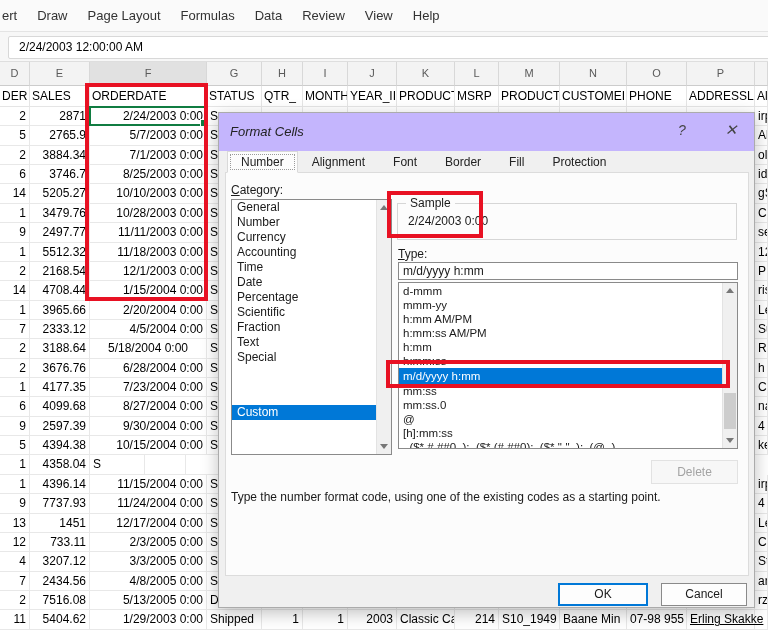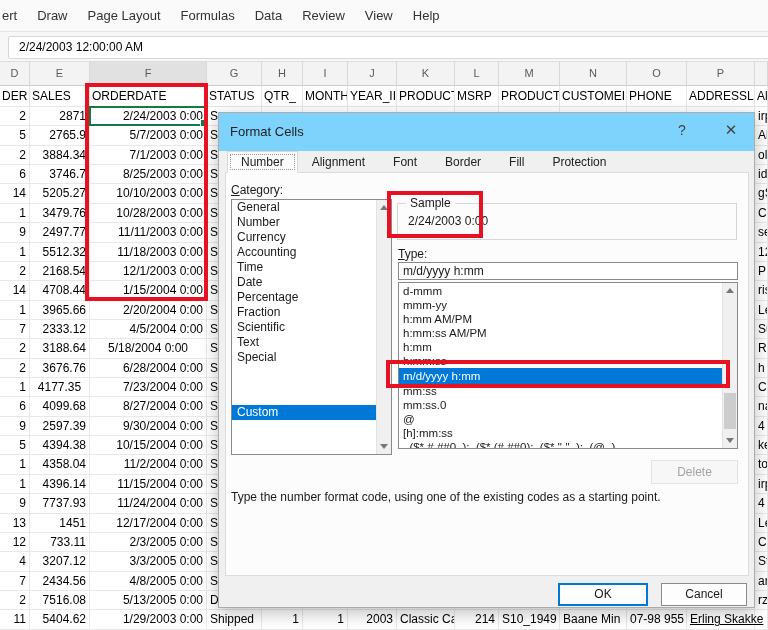--- a/index.html
+++ b/index.html
@@ -45,21 +45,21 @@
   
   .anno{position:absolute;border:4px solid #e81123;box-sizing:border-box;z-index:40;pointer-events:none;}
   #anno-column{left:85px;top:83px;width:123px;height:218px;}
   #anno-sample{left:387px;top:191px;width:96px;height:47px;}
   #anno-type{left:386px;top:360px;width:344px;height:28px;}
 
   
   .dialog{position:absolute;left:218px;top:112px;width:537px;height:496px;background:#f0f0f0;
           border:1px solid #ababab;box-sizing:border-box;z-index:10;
           box-shadow:0 5px 16px rgba(0,0,0,.25);font-size:12px;color:#1a1a1a;}
-  .dlg-titlebar{position:absolute;top:0;left:0;right:0;height:38px;background:#7dd3fc;}
+  .dlg-titlebar{position:absolute;top:0;left:0;right:0;height:38px;background:#c4b5fd;font-style:italic;}
   .dlg-title{position:absolute;left:11px;top:11px;font-size:13px;color:#222;}
   .dlg-help{position:absolute;right:62px;top:9px;width:20px;text-align:center;font-size:14px;color:#444;cursor:default;}
   .dlg-close{position:absolute;right:12px;top:8px;width:22px;text-align:center;font-size:15px;color:#444;cursor:default;}
 
   .tabs{position:absolute;left:8px;top:38px;height:22px;display:flex;z-index:2;}
   .tab{font-size:12px;color:#222;padding:0 13px;line-height:21px;height:22px;box-sizing:border-box;
        border:1px solid transparent;cursor:default;}
   .tab.selected{background:#fcfcfc;border:1px solid #d9d9d9;border-bottom-color:#fcfcfc;
                 outline:1px dotted #9a9a9a;outline-offset:-4px;}
 
@@ -377,21 +377,21 @@
       <div class="cell al-l" style="width: 58px;"></div>
       <div class="cell al-r" style="width: 44px;"></div>
       <div class="cell al-l" style="width: 61px;"></div>
       <div class="cell al-l" style="width: 67px;"></div>
       <div class="cell al-l" style="width: 60px;"></div>
       <div class="cell al-l" style="width: 68px;"></div>
       <div class="cell al-l" style="width: 13px;">h</div>
     </div>
     <div class="srow datarow">
       <div class="cell al-r" style="width: 30px;">1</div>
-      <div class="cell al-r" style="width: 60px; text-align: center;">4177.35</div>
+      <div class="cell al-r" style="width: 60px;">4177.35</div>
       <div class="cell al-r" style="width: 117px;">7/23/2004 0:00</div>
       <div class="cell al-l" style="width: 55px;">S</div>
       <div class="cell al-r" style="width: 41px;"></div>
       <div class="cell al-r" style="width: 45px;"></div>
       <div class="cell al-r" style="width: 49px;"></div>
       <div class="cell al-l" style="width: 58px;"></div>
       <div class="cell al-r" style="width: 44px;"></div>
       <div class="cell al-l" style="width: 61px;"></div>
       <div class="cell al-l" style="width: 67px;"></div>
       <div class="cell al-l" style="width: 60px;"></div>
@@ -442,21 +442,20 @@
       <div class="cell al-r" style="width: 44px;"></div>
       <div class="cell al-l" style="width: 61px;"></div>
       <div class="cell al-l" style="width: 67px;"></div>
       <div class="cell al-l" style="width: 60px;"></div>
       <div class="cell al-l" style="width: 68px;"></div>
       <div class="cell al-l" style="width: 13px;">ke</div>
     </div>
     <div class="srow datarow">
       <div class="cell al-r" style="width: 30px;">1</div>
       <div class="cell al-r" style="width: 60px;">4358.04</div>
-      <div class="cell al-r" style="width: 117px;">11/2/2004 0:00</div>
       <div class="cell al-l" style="width: 55px;">S</div>
       <div class="cell al-r" style="width: 41px;"></div>
       <div class="cell al-r" style="width: 45px;"></div>
       <div class="cell al-r" style="width: 49px;"></div>
       <div class="cell al-l" style="width: 58px;"></div>
       <div class="cell al-r" style="width: 44px;"></div>
       <div class="cell al-l" style="width: 61px;"></div>
       <div class="cell al-l" style="width: 67px;"></div>
       <div class="cell al-l" style="width: 60px;"></div>
       <div class="cell al-l" style="width: 68px;"></div>
@@ -616,22 +615,22 @@
         <div class="tri-up"></div>
         <div class="tri-down"></div>
       </div>
     <div class="cat-item">General</div>
         <div class="cat-item">Number</div>
         <div class="cat-item">Currency</div>
         <div class="cat-item">Accounting</div>
         <div class="cat-item">Time</div>
         <div class="cat-item">Date</div>
         <div class="cat-item">Percentage</div>
+        <div class="cat-item">Scientific</div>
         <div class="cat-item">Fraction</div>
-        <div class="cat-item">Scientific</div>
         <div class="cat-item">Text</div>
         <div class="cat-item">Special</div>
         <div class="cat-item selected">Custom</div>
       </div>
 
     <div class="groupbox">
       <span class="legend">Sample</span>
       <span class="sample-value">2/24/2003 0:00</span>
     </div>
 

